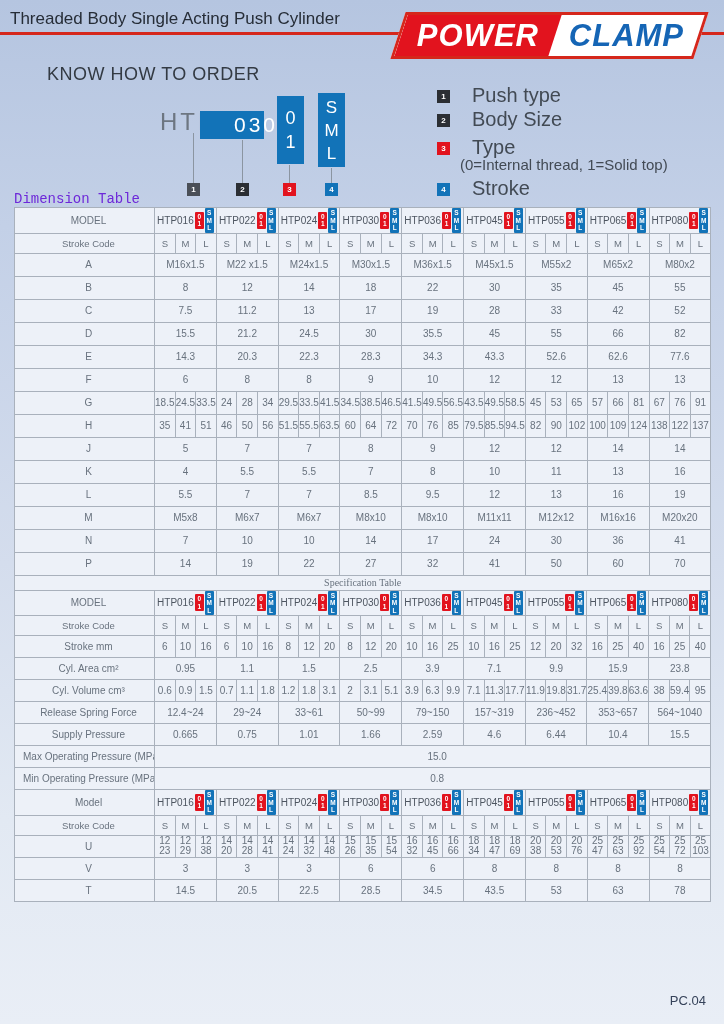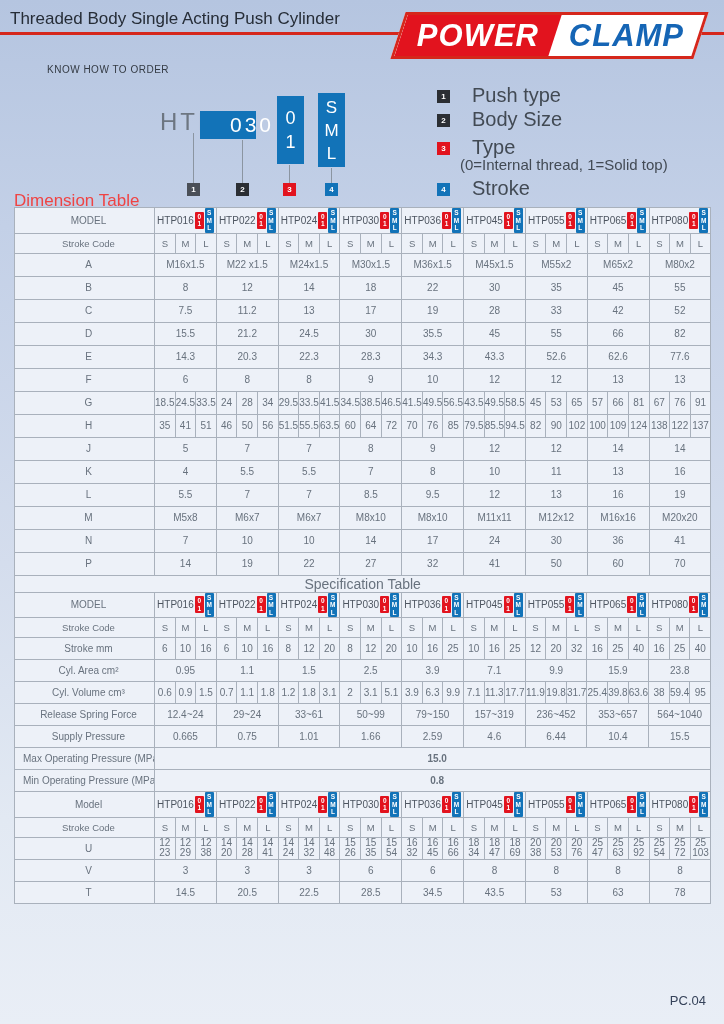--- a/index.html
+++ b/index.html
@@ -16,25 +16,25 @@
   .red-rule { position:absolute; top:32px; left:0; width:724px; height:3px; background:#d5271c; }
   .logo { position:absolute; top:12px; left:398px; width:303px; height:47px;
           transform:skewX(-18deg); background:#ffffff; border:3px solid #d5271c;
           display:flex; overflow:hidden; z-index:2; }
   .logo-left { width:52%; background:#e2131e; display:flex; align-items:center; justify-content:center; }
   .logo-right { width:48%; display:flex; align-items:center; justify-content:center; }
   .logo-word { transform:skewX(18deg); font-style:italic; font-weight:bold; font-size:31px; letter-spacing:1px; }
   .logo-left .logo-word { color:#ffffff; }
   .logo-right .logo-word { color:#1565b5; }
   
-  .know-how { position:absolute; top:64px; left:47px; font-size:10px; letter-spacing:0.5px; color:#333a43; }
+  .know-how { position:absolute; top:64px; left:47px; font-size:18px; letter-spacing:0.5px; color:#333a43; }
   .htp-text { position:absolute; top:108px; left:160px; font-size:24px; letter-spacing:3px; color:#6d7681; }
   .obox { position:absolute; background:#1273b8; color:#fff; display:flex; flex-direction:column;
           align-items:center; justify-content:center; z-index:1; }
-  .obox-030 { top:111px; left:200px; width:56px; height:28px; font-size:21px; letter-spacing:3px; flex-direction:row;padding-left:48px; }
+  .obox-030 { top:111px; left:200px; width:64px; height:28px; font-size:21px; letter-spacing:3px; flex-direction:row;padding-left:48px; }
   .obox-01  { top:96px;  left:277px; width:27px; height:68px; font-size:18px; line-height:24px; }
   .obox-sml { top:93px;  left:318px; width:27px; height:74px; font-size:17px; line-height:23px; }
   .oline { position:absolute; width:1px; background:#8b95a1; }
   .l1 { left:193px; top:133px; height:50px; }
   .l2 { left:242px; top:140px; height:43px; }
   .l3 { left:289px; top:165px; height:18px; }
   .l4 { left:331px; top:168px; height:15px; }
   .marker { position:absolute; width:13px; height:13px; display:flex; align-items:center; justify-content:center;
             color:#fff; font-size:8px; font-weight:bold; top:183px; }
   .m-black { background:#2b2e33; }
@@ -44,40 +44,40 @@
   .m1 { left:187px; } .m2 { left:236px; } .m3 { left:283px; } .m4 { left:325px; }
   
   .legend-item { position:absolute; display:flex; align-items:flex-start; }
   .legend-badge { width:13px; height:13px; display:flex; align-items:center; justify-content:center;
                   color:#fff; font-size:8px; font-weight:bold; margin-top:6px; }
   .legend-label { margin-left:22px; font-size:20px; color:#424a54; }
   .legend-sub { position:absolute; top:156px; left:460px; font-size:15px; color:#424a54; }
   .li1 { top:84px;  left:437px; } .li2 { top:108px; left:437px; }
   .li3 { top:136px; left:437px; } .li4 { top:177px; left:437px; }
   
-  .dim-label { position:absolute; top:191px; left:14px; font-size:17px; color:#ef4444; }
+  .dim-label { position:absolute; top:191px; left:14px; font-size:14px; color:#6d28d9;font-family:Liberation Mono, monospace; }
   .tables-wrap { position:absolute; top:208px; left:14px; width:696px; }
   table.dtable { width:696px; border-collapse:collapse; table-layout:fixed; margin-top:-1px; }
   .dtable td { border:1px solid #a9b1bc; background:#edf1f8; text-align:center; vertical-align:middle;
                overflow:hidden; white-space:nowrap; color:#68727e; }
-  .tbl-title { font-size:14px; height:15px; color:#5a6470; }
+  .tbl-title { font-size:10px; height:15px; color:#5a6470;font-family:Liberation Serif, serif; }
   .row-label { text-align:left; padding-left:8px; font-size:10px; color:#68727e; }
   .r-model td { height:23px; }
   .model-cell { padding:0; }
   .model-inner { display:flex; align-items:center; justify-content:center; gap:1px; }
   .model-name { font-size:10px; color:#4d5560; }
   .bdg { display:inline-flex; flex-direction:column; align-items:center; justify-content:center;
          color:#fff; font-weight:bold; font-size:6.5px; line-height:7.5px; padding:1px 0; width:9px; border-radius:1px; }
   .bdg-red { background:#e2131e; }
   .bdg-blue { background:#1273b8; }
   .r-stroke td { height:20px; font-size:9.5px; }
   .r-data td { height:23px; font-size:10px; }
   [data-table="spec"] .r-data td, [data-table="mach"] .r-data td { height:22px; }
   .val-sm { font-size:8.5px; padding:0; }
-  .val-full { text-align:left; padding-left:9px;font-weight:bold; }
+  .val-full { text-align:left; padding-left:9px; }
   .r-tall td { height:36px; }
   .r-tall .val-sm { white-space:pre-line; line-height:10px; }
   
   .page-num { position:absolute; top:993px; right:18px; font-size:13px; color:#36435a; }
 </style>
 </head>
 <body>
 
 <div class="page-title">Threaded Body Single Acting Push Cylinder</div>
 <div class="red-rule"></div>

